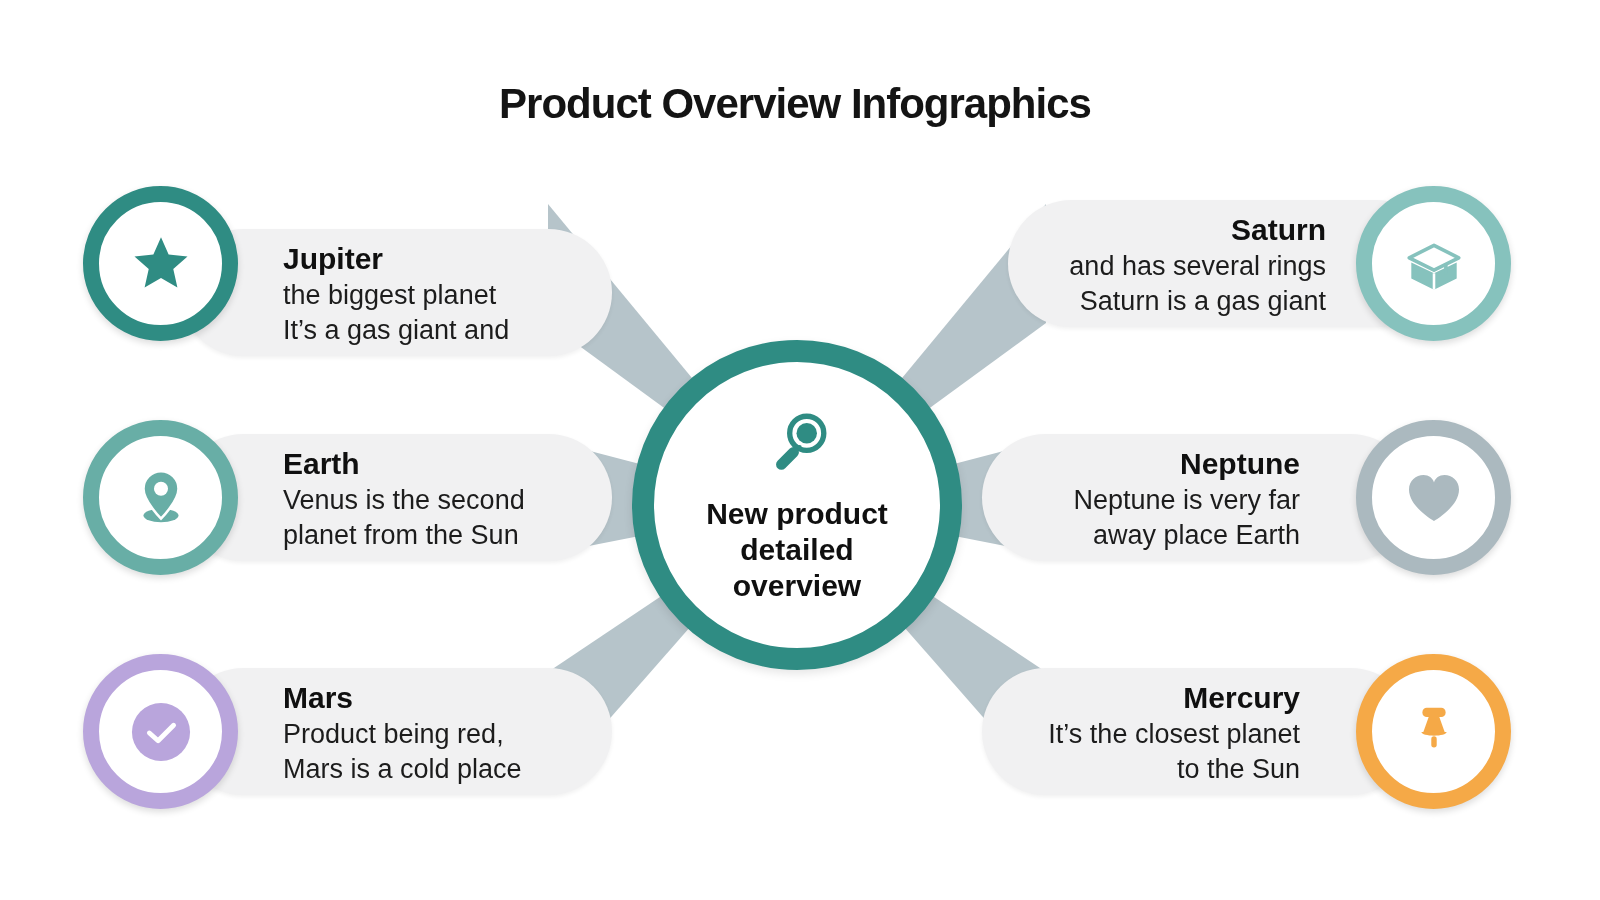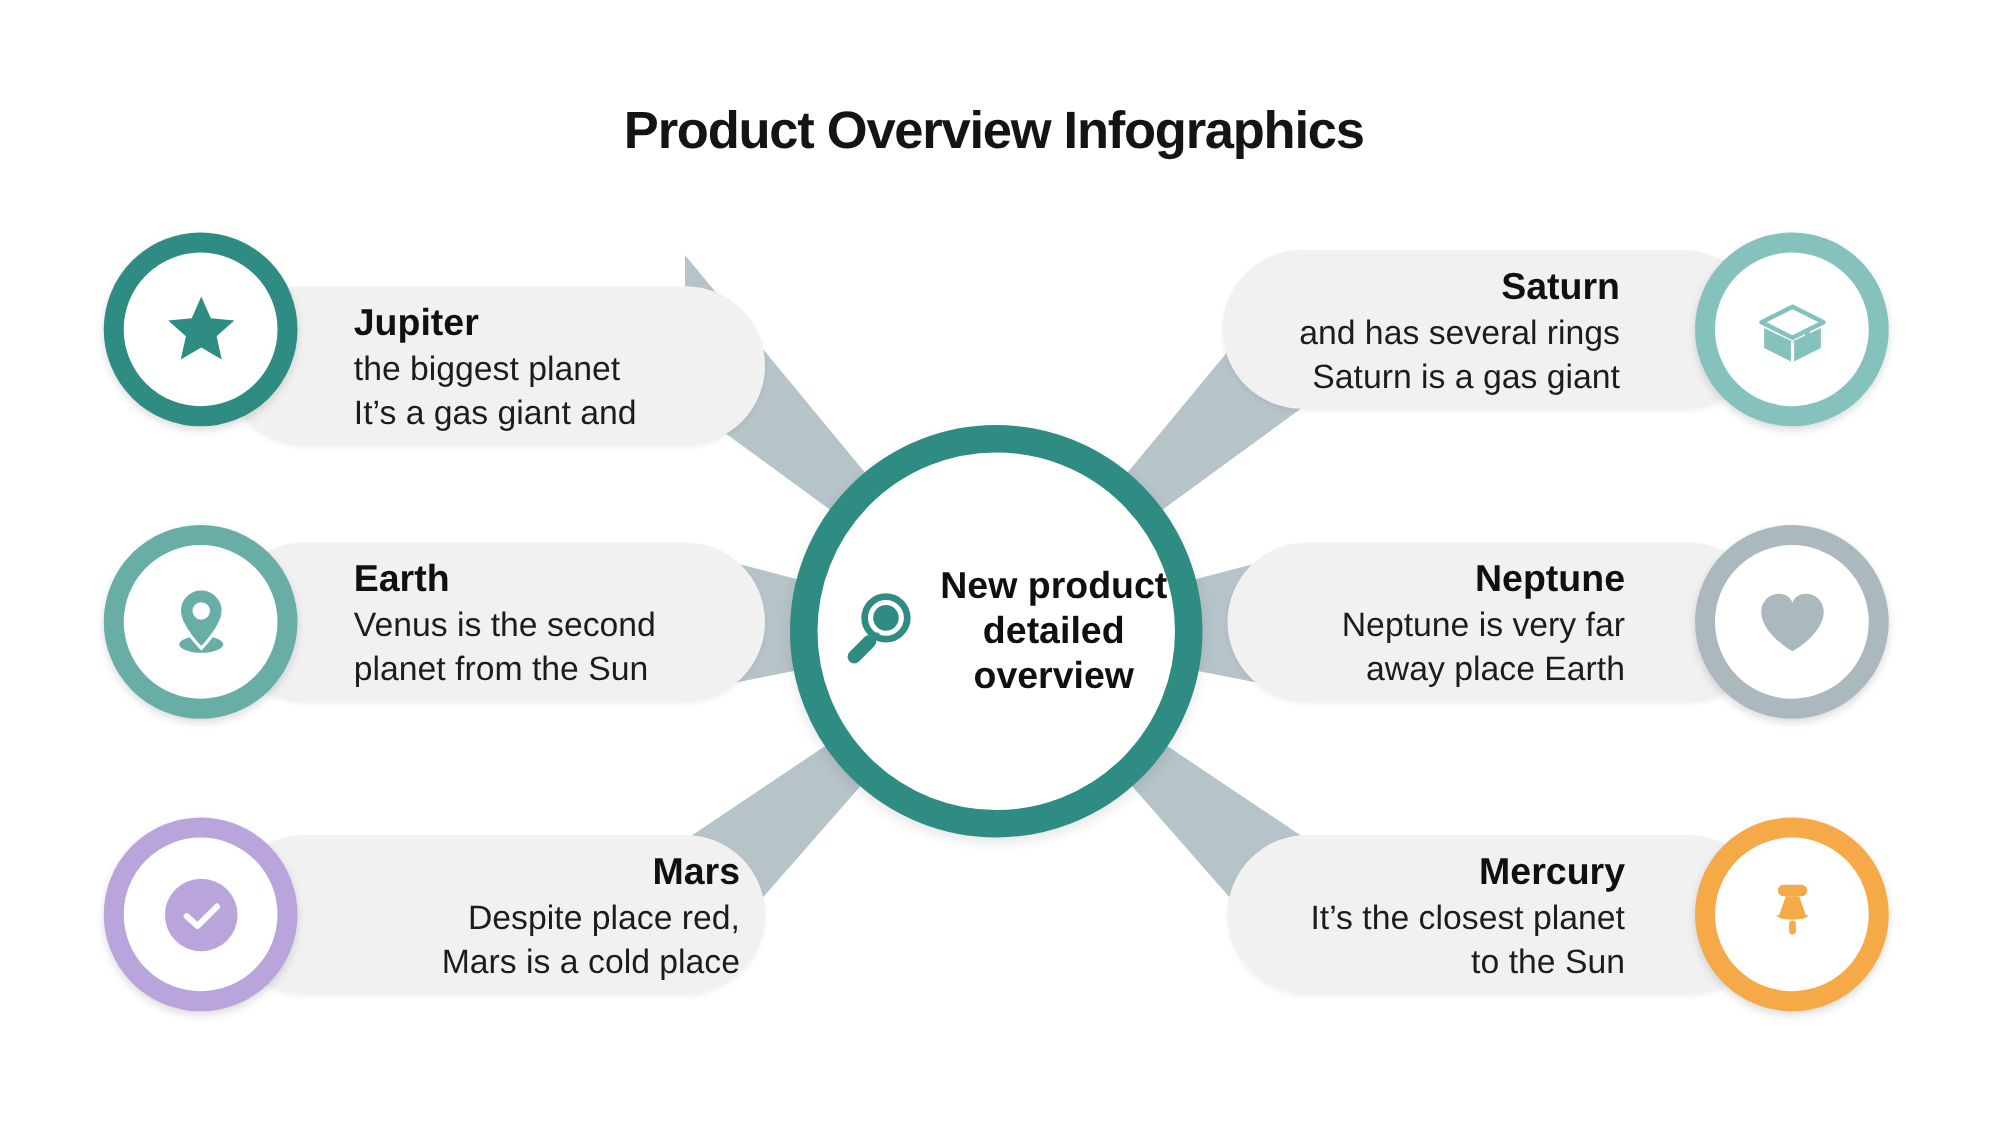--- a/index.html
+++ b/index.html
@@ -29,21 +29,21 @@
   .badge svg{display:block;}
   .c-jupiter{color:#2F8C83;}
   .c-venus{color:#68AEA6;}
   .c-mars{color:#B9A5DC;}
   .c-saturn{color:#86C2BD;}
   .c-neptune{color:#ABB9BF;}
   .c-mercury{color:#F5A947;}
   .center-circle{
     position:absolute;left:632px;top:340px;width:286px;height:286px;border-radius:50%;
     background:#ffffff;border:22px solid #2F8C83;z-index:3;
-    display:flex;flex-direction:row;align-items:center;justify-content:center;gap:14px;
+    display:flex;flex-direction:column;align-items:center;justify-content:center;gap:14px;
     box-shadow:0 4px 10px rgba(0,0,0,0.10);
   }
   .center-label{text-align:center;font-size:30px;font-weight:700;line-height:36px;color:#101010;}
   .center-label div{white-space:nowrap;}
   .magnifier{color:#2F8C83;}
 </style>
 </head>
 <body>
 
 <div class="stage">
@@ -76,33 +76,33 @@
     <div class="card-line">planet from the Sun</div>
   </div>
   <div class="badge c-venus" style="left:83px;top:420px;">
     <svg width="66" height="66" viewBox="0 0 64 64">
       <ellipse cx="32" cy="49" rx="17" ry="6.5" fill="currentColor"></ellipse>
       <path fill="currentColor" stroke="#ffffff" stroke-width="2.5" d="M32 6 C22.6 6 15 13.6 15 23 C15 35 32 52 32 52 C32 52 49 35 49 23 C49 13.6 41.4 6 32 6 Z"></path>
       <circle cx="32" cy="23" r="6.8" fill="#ffffff"></circle>
     </svg>
   </div>
 
-  <div class="pill left" style="left:180px;top:668px;text-align:right;">
+  <div class="pill left" style="left:180px;top:668px;">
     <div class="card-title">Mars</div>
-    <div class="card-line">Despite place red,</div>
+    <div class="card-line">Product being red,</div>
     <div class="card-line">Mars is a cold place</div>
   </div>
   <div class="badge c-mars" style="left:83px;top:654px;">
     <svg width="62" height="62" viewBox="0 0 64 64">
       <circle cx="32" cy="32" r="30" fill="currentColor"></circle>
       <polyline points="20,33 29,41 45,25" fill="none" stroke="#ffffff" stroke-width="5" stroke-linecap="round" stroke-linejoin="round"></polyline>
     </svg>
   </div>
 
-  <div class="pill right" style="left:978px;top:200px;">
+  <div class="pill right" style="left:1008px;top:200px;">
     <div class="card-title">Saturn</div>
     <div class="card-line">and has several rings</div>
     <div class="card-line">Saturn is a gas giant</div>
   </div>
   <div class="badge c-saturn" style="left:1356px;top:186px;">
     <svg width="66" height="66" viewBox="0 0 64 64">
       <path d="M8 26 L32 14 L56 26 L32 38 Z" fill="none" stroke="currentColor" stroke-width="3.5" stroke-linejoin="round"></path>
       <path d="M10 30.5 L32 41 L54 30.5 L54 46 L32 57 L10 46 Z" fill="currentColor"></path>
       <line x1="32" y1="41" x2="32" y2="57" stroke="#ffffff" stroke-width="2.5"></line>
       <line x1="43.5" y1="33.5" x2="43.5" y2="40.5" stroke="currentColor" stroke-width="3.5" stroke-linecap="round"></line>

